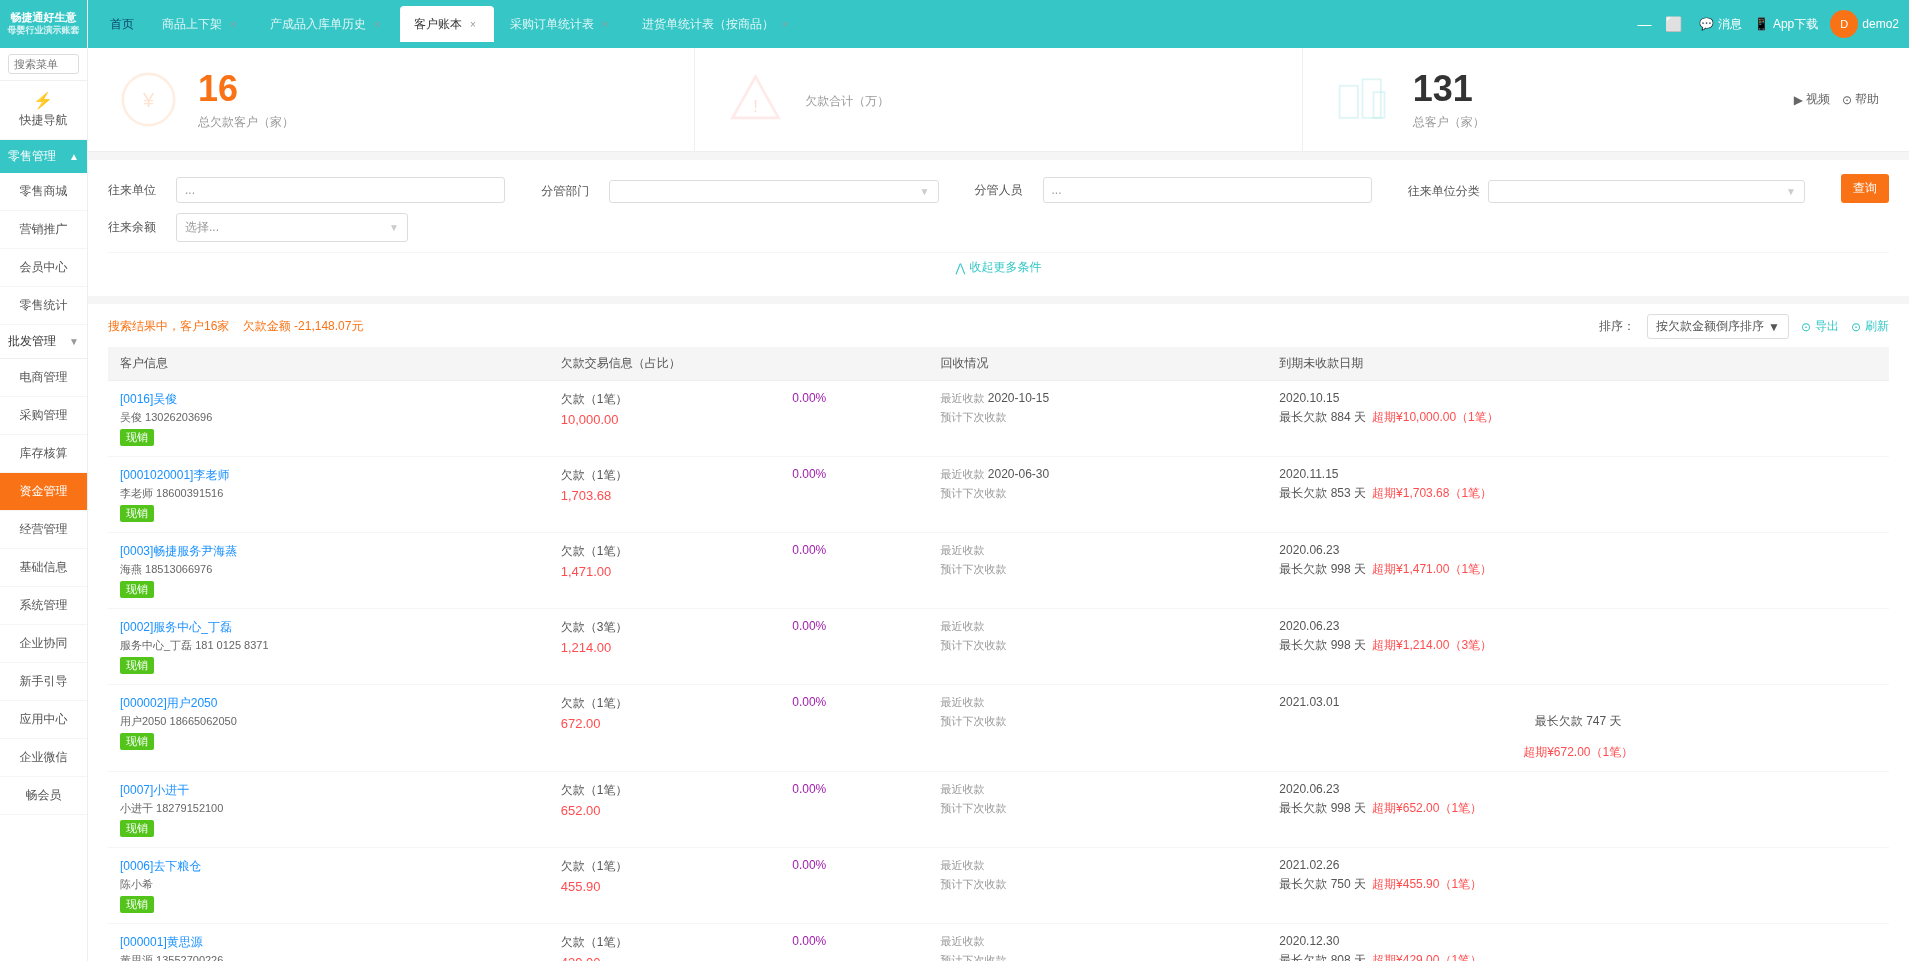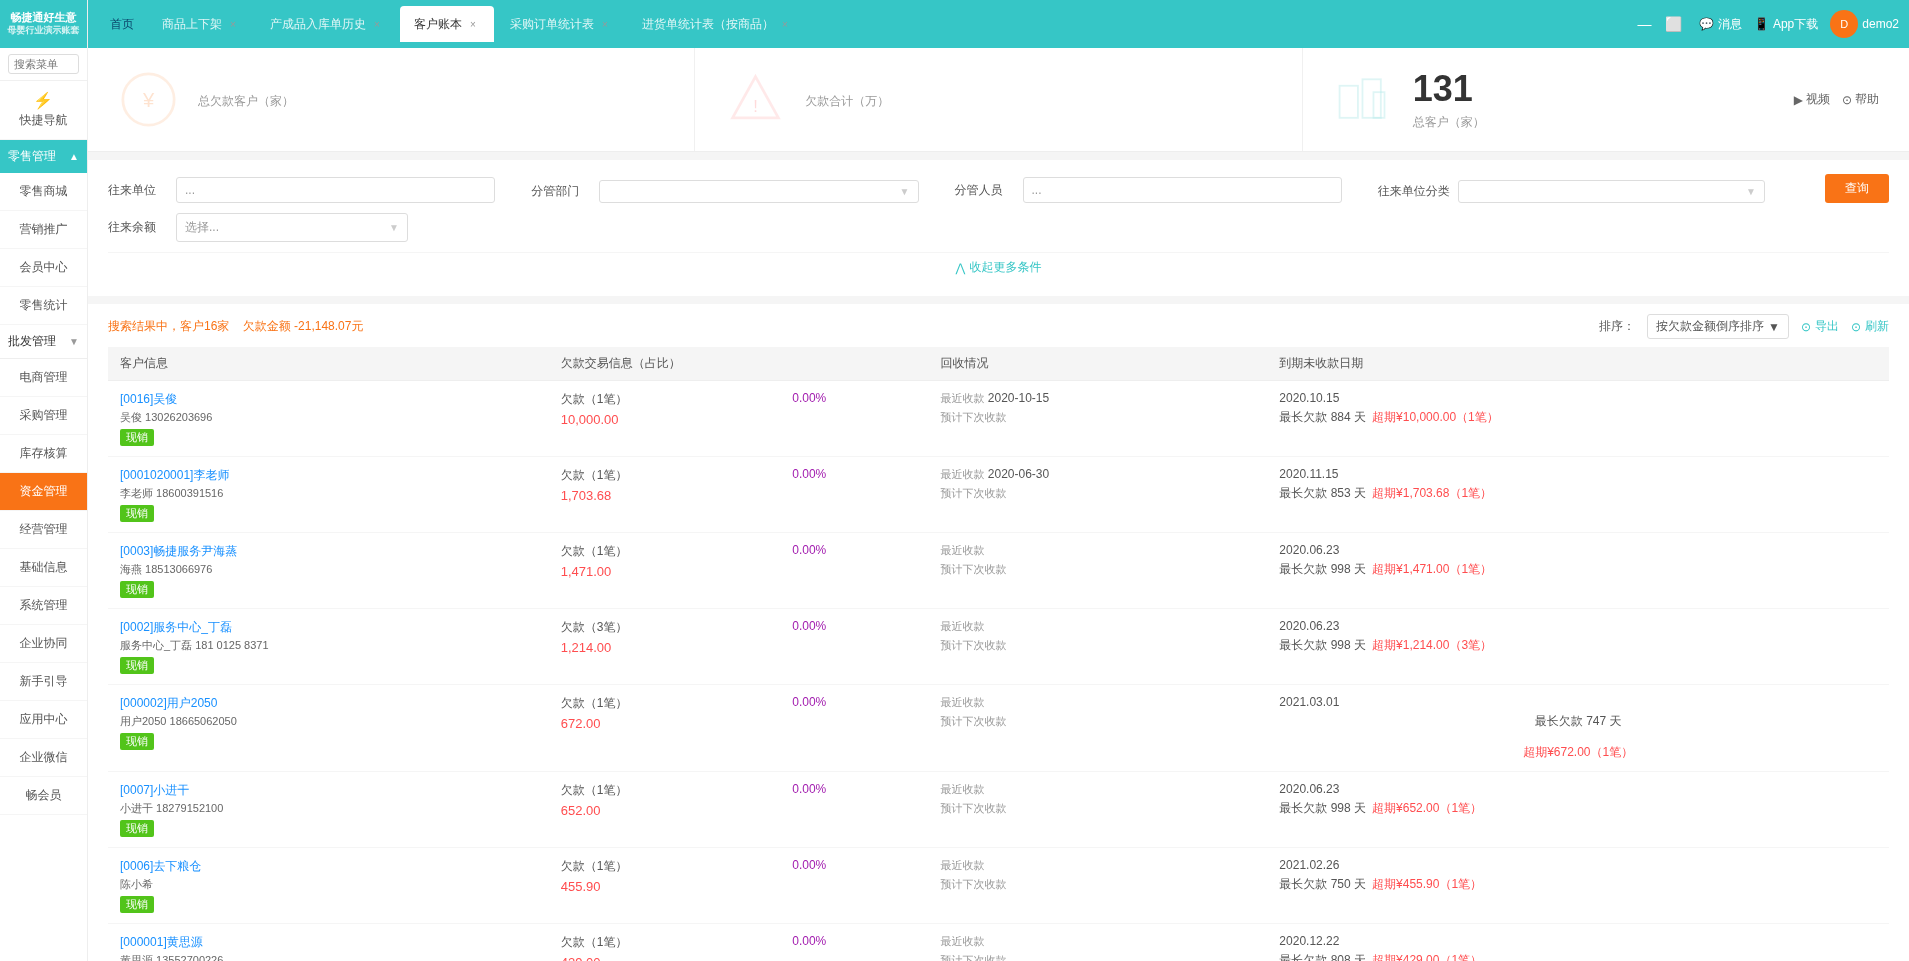--- a/index.html
+++ b/index.html
@@ -55,21 +55,21 @@
     .stat-card-actions { margin-left: auto; display: flex; gap: 12px; align-items: flex-start; color: #666; font-size: 12px; }
 
     
     .filter-section { background: #fff; padding: 14px 20px; margin-top: 8px; }
     .filter-row { display: flex; gap: 36px; align-items: flex-end; margin-bottom: 10px; }
     .filter-group { display: flex; align-items: center; gap: 8px; flex: 1; }
     .filter-label { color: #555; font-size: 12px; white-space: nowrap; min-width: 60px; }
     .filter-input { border: 1px solid #ddd; border-radius: 3px; padding: 5px 8px; font-size: 12px; flex: 1; color: #999; display: flex; align-items: center; justify-content: space-between; cursor: pointer; background: #fff; }
     .filter-select { border: 1px solid #ddd; border-radius: 3px; padding: 5px 8px; font-size: 12px; flex: 1; color: #999; display: flex; align-items: center; justify-content: space-between; cursor: pointer; background: #fff; }
     .filter-select .arrow { color: #ccc; font-size: 10px; }
-    .btn-search { background: #f97316; color: #fff; border: none; padding: 6px 20px; border-radius: 3px; cursor: pointer; font-size: 12px; margin-left: 24px; }
+    .btn-search { background: #f97316; color: #fff; border: none; padding: 6px 12px; border-radius: 3px; cursor: pointer; font-size: 12px; }
     .btn-collapse { color: #36c6c6; font-size: 12px; cursor: pointer; display: flex; align-items: center; gap: 4px; text-align: center; width: 100%; justify-content: center; padding: 6px; border-top: 1px solid #f5f5f5; margin-top: 4px; }
 
     
     .results-section { background: #fff; margin-top: 8px; padding: 10px 20px; }
     .results-summary { display: flex; align-items: center; justify-content: space-between; margin-bottom: 8px; }
     .results-text { font-size: 12px; color: #555; }
     .results-text span { color: #f97316; }
     .results-actions { display: flex; gap: 12px; align-items: center; }
     .sort-label { font-size: 12px; color: #555; }
     .sort-select { border: 1px solid #ddd; border-radius: 3px; padding: 3px 8px; font-size: 12px; color: #555; display: inline-flex; align-items: center; gap: 4px; cursor: pointer; }
@@ -227,20 +227,21 @@
 
       <div class="stats-section">
         <div class="stat-card">
           <div class="stat-icon">
             <svg viewBox="0 0 60 60" fill="none" xmlns="http://www.w3.org/2000/svg">
               <circle cx="30" cy="30" r="28" stroke="#f97316" stroke-width="3" fill="none" opacity="0.3"></circle>
               <text x="30" y="38" text-anchor="middle" font-size="22" fill="#f97316" opacity="0.5">¥</text>
             </svg>
           </div>
           <div class="stat-info">
+            <div class="stat-number orange">16</div>
             <div class="stat-label">总欠款客户（家）</div>
           </div>
         </div>
         <div class="stat-card">
           <div class="stat-icon">
             <svg viewBox="0 0 60 60" fill="none" xmlns="http://www.w3.org/2000/svg">
               <polygon points="30,5 55,50 5,50" stroke="#ff4d4f" stroke-width="3" fill="none" opacity="0.3"></polygon>
               <text x="30" y="44" text-anchor="middle" font-size="18" fill="#ff4d4f" opacity="0.5">!</text>
             </svg>
           </div>
@@ -538,21 +539,21 @@
         <div class="debt-amount">429.00</div>
       </td>
       <td>
         <div class="debt-ratio">0.00%</div>
       </td>
       <td>
         <div><span class="recent-label">最近收款</span>&nbsp;<span class="recent-date"></span></div>
         <div style="margin-top:4px;color:#999;font-size:11px;">预计下次收款</div>
       </td>
       <td>
-        <div class="due-date">2020.12.22</div>
+        <div class="due-date">2020.12.30</div>
         <div style="display:flex;gap:6px;align-items:center;flex-wrap:wrap;">
           <span class="overdue-days">最长欠款 808 天</span>
           <span class="overdue-link">超期¥429.00（1笔）</span>
         </div>
       </td>
     </tr>
             </tbody>
         </table>
       </div>
     </div>

